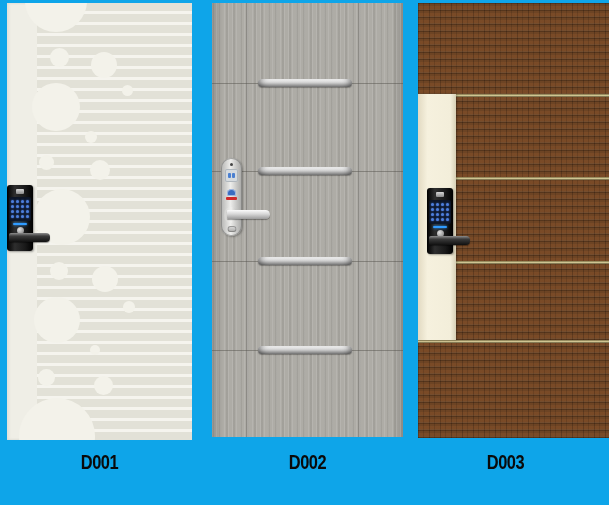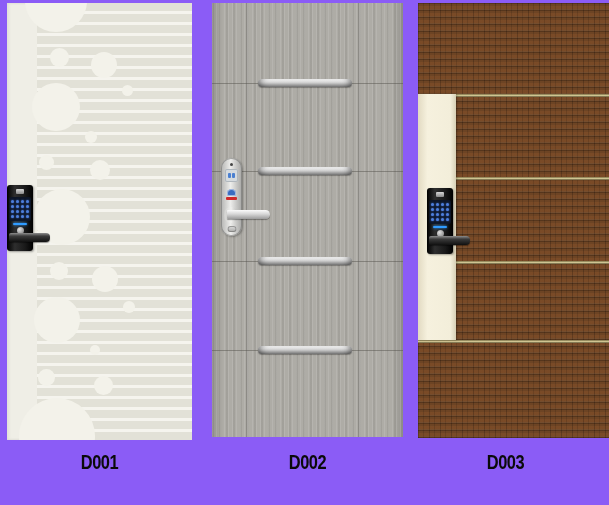--- a/index.html
+++ b/index.html
@@ -1,16 +1,16 @@
 <!DOCTYPE html>
 <html><head>
 <meta charset="utf-8">
 <style>
   html,body{margin:0;padding:0;background:#fff;}
-  .stage{position:relative;width:609px;height:505px;background:#8b5cf6;overflow:hidden;
+  .stage{position:relative;width:609px;height:505px;background:#0ea5e9;overflow:hidden;
          font-family:"Liberation Sans",sans-serif;}
   .door{position:absolute;top:3px;overflow:hidden;}
 
   
   #door1{left:7px;width:185px;height:437px;background:#efeee6;
          box-shadow:inset 2px 0 3px rgba(0,0,0,.06), inset -2px 0 3px rgba(0,0,0,.06);}
   .d1-stripes{position:absolute;left:30px;top:0;right:0;bottom:0;
          background:repeating-linear-gradient(180deg,#e2e1d7 0 8px,#f5f4ee 8px 11px);}
   .d1-circle{position:absolute;border-radius:50%;background:#f3f2ea;}
 

